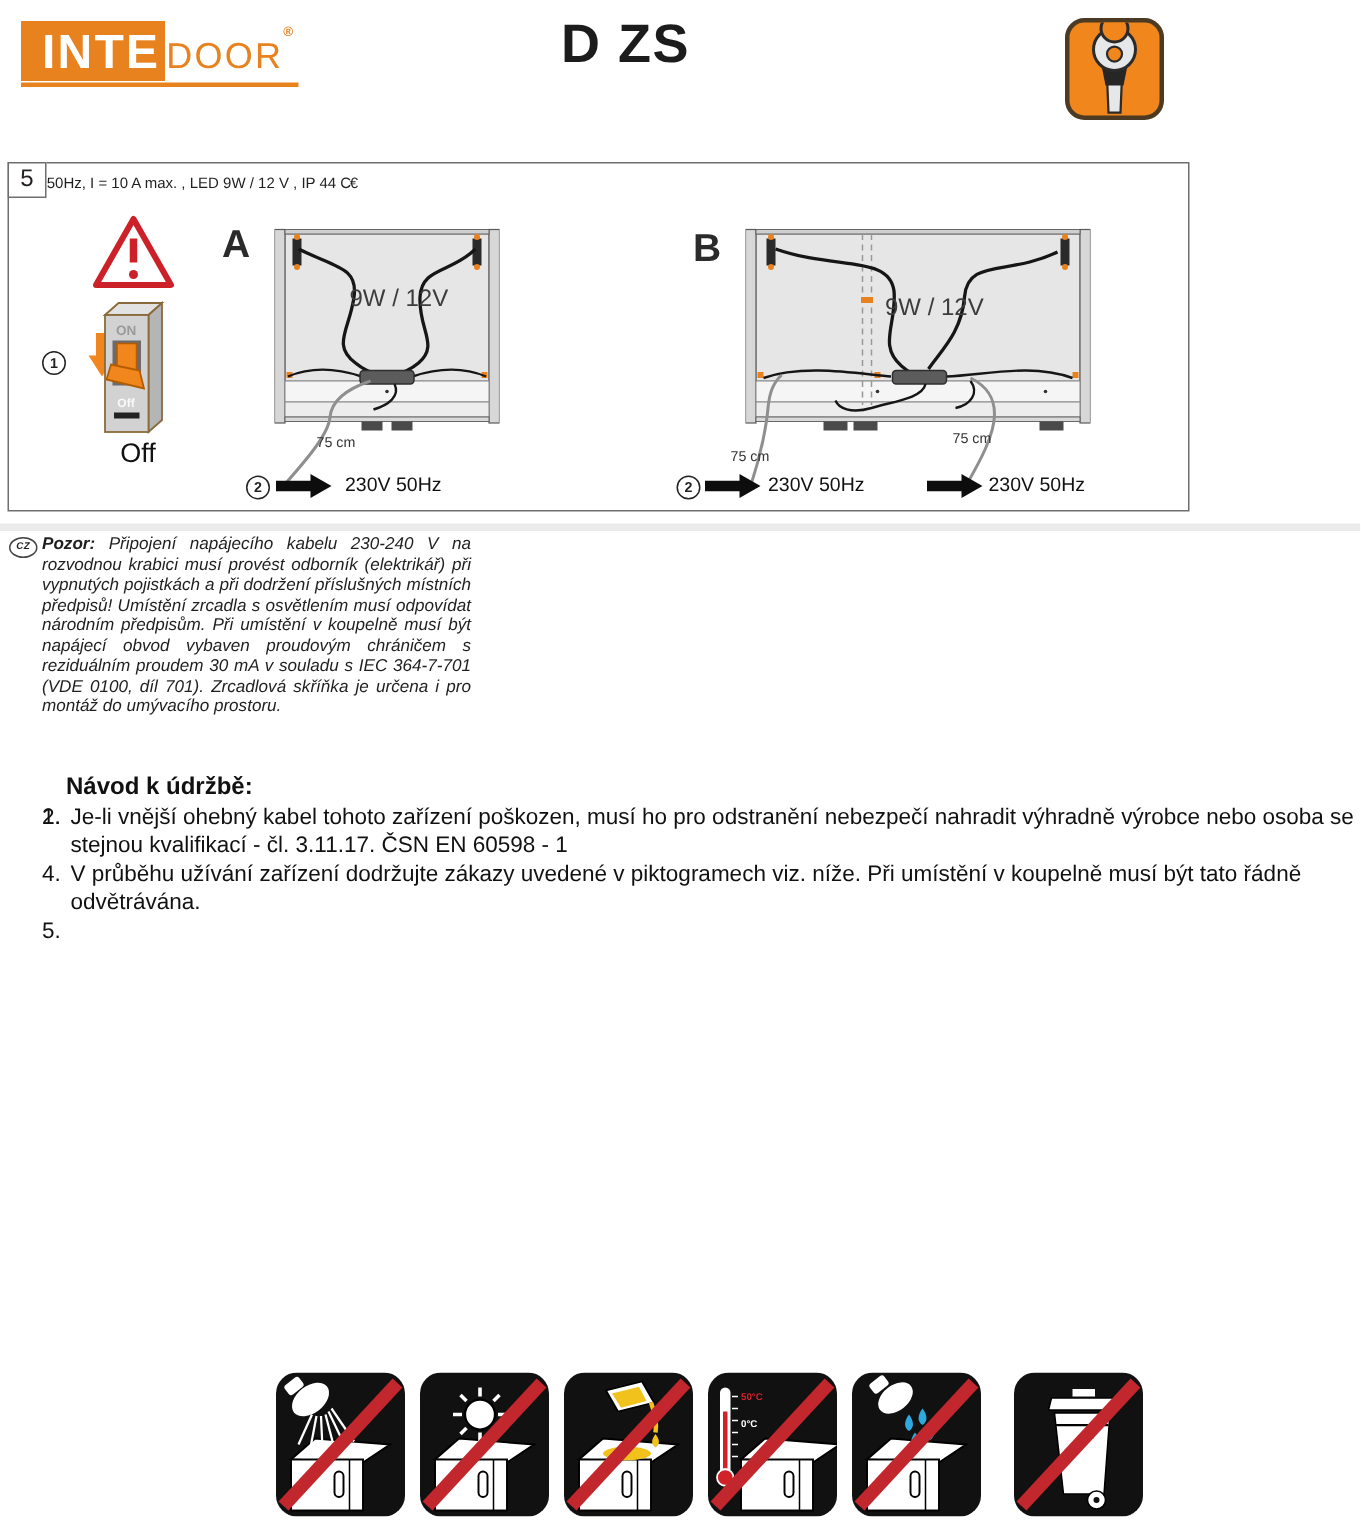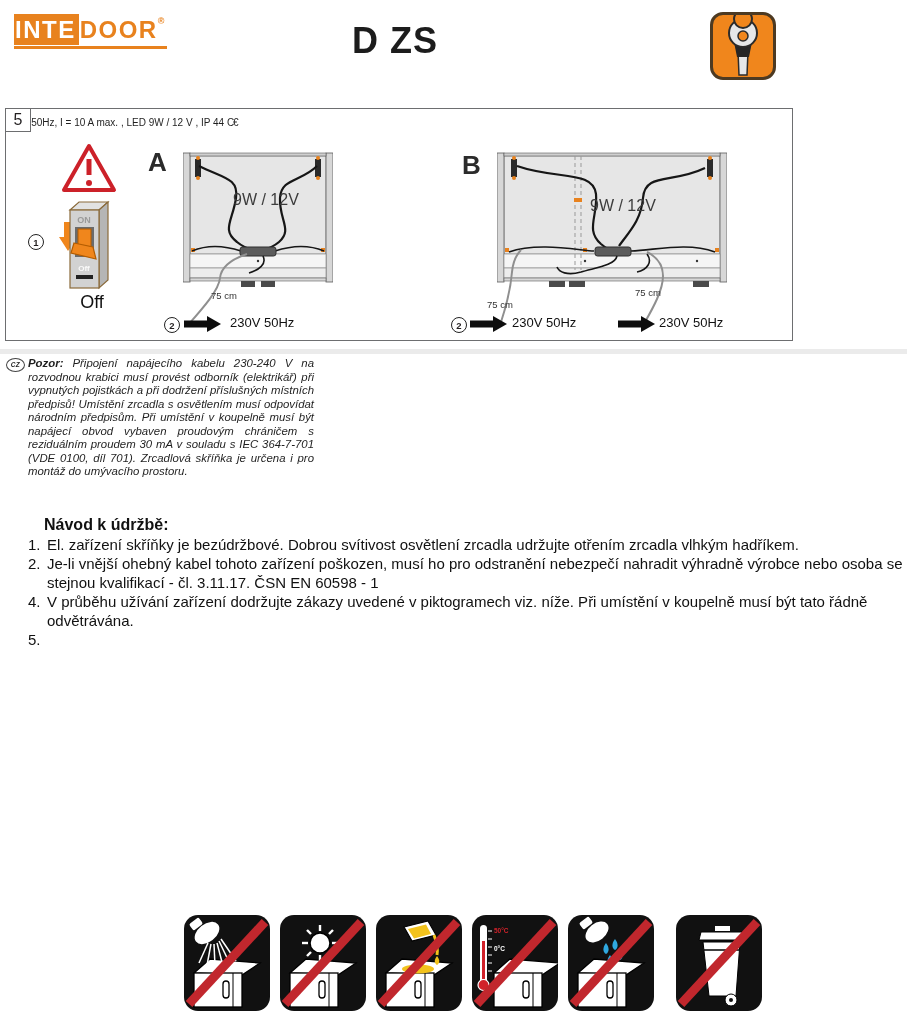--- a/index.html
+++ b/index.html
@@ -1,23 +1,23 @@
 <!DOCTYPE html>
 <html><head>
 <meta charset="utf-8">
 <style>
   html,body{margin:0;padding:0;background:#fff;}
   .page{position:relative;width:907px;height:1020px;background:#fff;overflow:hidden;
         font-family:"Liberation Sans",sans-serif;color:#231f20;}
   
   .logo{position:absolute;left:14px;top:16px;border-bottom:3px solid #e8821e;padding:0 3px 2px 0;white-space:nowrap;}
-  .logo .inte{background:#e8821e;color:#fff;font-weight:bold;font-size:24px;letter-spacing:1.5px;padding:2px 3px 2px 1px;}
-  .logo .door{color:#e8821e;font-weight:bold;font-size:24px;letter-spacing:1.5px;padding-left:1px;}
+  .logo .inte{background:#e8821e;color:#fff;font-weight:bold;font-size:32px;letter-spacing:1.5px;padding:2px 3px 2px 14px;}
+  .logo .door{color:#e8821e;font-weight:normal;font-size:24px;letter-spacing:1.5px;padding-left:1px;}
   .logo .reg{color:#e8821e;font-size:9px;vertical-align:top;font-weight:bold;}
-  .title{position:absolute;left:340px;top:8px;width:120px;margin:12px;text-align:left;
+  .title{position:absolute;left:340px;top:8px;width:120px;margin:0;text-align:right;
          font-size:36px;font-weight:bold;letter-spacing:1px;color:#1c1c1c;}
   .tool-badge{position:absolute;left:710px;top:12px;width:66px;height:68px;background:#f0861c;
               border:3px solid #4d3a22;border-radius:13px;box-sizing:border-box;}
   
   .panel{position:absolute;left:5px;top:108px;width:788px;height:233px;border:1.5px solid #6d6e70;box-sizing:border-box;}
   .step-tab{position:absolute;left:5px;top:108px;width:26px;height:24px;border:1.5px solid #6d6e70;background:#fff;
             box-sizing:border-box;font-size:16px;display:flex;align-items:center;justify-content:center;z-index:3;}
   .spec{position:absolute;left:5px;top:117px;width:787px;font-size:10px;color:#1f1f1f;}
   .spec .ce{letter-spacing:-1px;}
   .warn-tri{position:absolute;left:60px;top:142px;}
@@ -217,21 +217,21 @@
   <div class="pwr-label pw-b2">230V 50Hz</div>
 
   <div class="divider"></div>
 
   <p class="warning">
     <span class="cz-badge">CZ</span><b>Pozor:</b><span> Připojení napájecího kabelu 230-240 V na rozvodnou krabici musí provést odborník (elektrikář) při vypnutých pojistkách a při dodržení příslušných místních předpisů! Umístění zrcadla s osvětlením musí odpovídat národním předpisům. Při umístění v koupelně musí být napájecí obvod vybaven proudovým chráničem s reziduálním proudem 30 mA v souladu s IEC 364-7-701 (VDE 0100, díl 701). Zrcadlová skříňka je určena i pro montáž do umývacího prostoru.</span>
   </p>
 
   <h2 class="maint-h">Návod k údržbě:</h2>
   <ol class="maint-list">
-    <li><span class="num">1.</span><span>El. zařízení skříňky je bezúdržbové. Dobrou svítivost osvětlení zrcadla udržujte otřením zrcadla vlhkým hadříkem.</span></li>
+    <li><span class="num">1.</span></li>
     <li><span class="num">2.</span><span>Je-li vnější ohebný kabel tohoto zařízení poškozen, musí ho pro odstranění nebezpečí nahradit výhradně výrobce nebo osoba se stejnou kvalifikací - čl. 3.11.17. ČSN EN 60598 - 1</span></li>
     <li class="nowrap"><span class="num">3.</span></li>
     <li><span class="num">4.</span><span>V průběhu užívání zařízení dodržujte zákazy uvedené v piktogramech viz. níže. Při umístění v koupelně musí být tato řádně odvětrávána.</span></li>
     <li><span class="num">5.</span></li>
   </ol>
 
   <div class="picto p1">
     <svg width="86" height="96" viewBox="0 0 86 96">
       <rect x="0" y="0" width="86" height="96" rx="14" fill="#111"></rect>
       <polygon points="10,58 26,44 76,48 58,60" fill="#fff" stroke="#000" stroke-width="1.3"></polygon>

